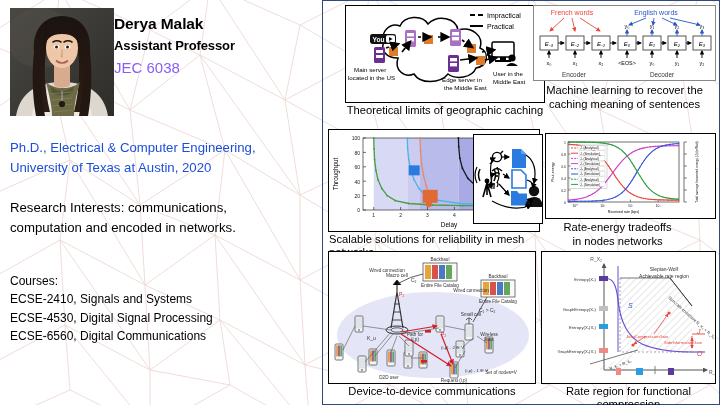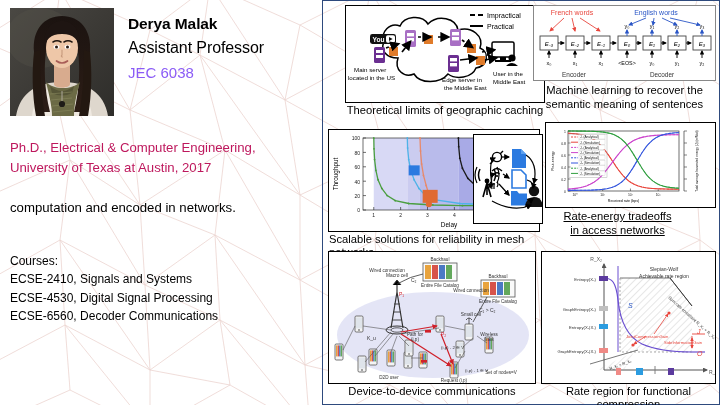--- a/index.html
+++ b/index.html
@@ -11,26 +11,26 @@
   }
   
   #bg-pattern{position:absolute;left:0;top:0;width:720px;height:405px;z-index:0;pointer-events:none;}
   #page{position:absolute;left:0;top:0;width:720px;height:405px;z-index:2;display:flex;}
 
   
   .left-col{width:322px;height:405px;position:relative;box-sizing:border-box;}
   .header-row{display:flex;align-items:flex-start;padding:8px 0 0 10px;}
   .photo{width:104px;height:108px;flex:none;border:0;overflow:hidden;background:#3a3a38;position:relative;}
   .photo svg{display:block;}
-  .name-block{margin-left:14px;padding-top:4px;}
+  .name-block{padding-top:4px;}
   .name{font-size:15.5px;font-weight:bold;color:#000;line-height:1.55;letter-spacing:-.1px;}
-  .title{font-size:16px;font-weight:normal;color:#000;line-height:1.55;letter-spacing:-.1px;}
+  .title{font-size:13px;font-weight:bold;color:#000;line-height:1.55;letter-spacing:-.1px;}
   .office{font-size:15px;color:#8b5cf6;line-height:1.5;padding-top:1px;}
 
-  .edu{margin:22px 0 0 10px;font-size:13.2px;color:#be185d;line-height:1.52;}
+  .edu{margin:22px 0 0 10px;font-size:13.2px;color:#1d4ed8;line-height:1.52;}
   .research{margin:20px 0 0 10px;font-size:13.2px;color:#000;line-height:1.52;}
   .courses{margin:34px 0 0 10px;font-size:12px;color:#000;line-height:1.52;}
 
   
   .right-col{width:398px;height:405px;position:relative;box-sizing:border-box;
              border-left:1.5px solid #2e4a7d;border-right:1.5px solid #2e4a7d;
              border-top:1.5px solid #2e4a7d;border-bottom:1.5px solid #2e4a7d;}
   .fig{position:absolute;box-sizing:border-box;}
   .fig .frame{border:1.2px solid #000;background:#fff;box-sizing:border-box;overflow:hidden;position:relative;}
   .cap{font-size:11.2px;color:#000;text-align:center;line-height:1.18;padding-top:1px;}
@@ -128,32 +128,33 @@
       </div>
       <div class="name-block">
         <div class="name">Derya Malak</div>
         <div class="title">Assistant Professor</div>
         <div class="office">JEC 6038</div>
       </div>
     </div>
 
     <div class="edu">
       <div>Ph.D., Electrical &amp; Computer Engineering,</div>
-      <div>University of Texas at Austin, 2017</div>
+      <div>University of Texas at Austin, 2020</div>
     </div>
 
     <div class="research">
+      <div>Research Interests: communications,</div>
       <div>computation and encoded in networks.</div>
     </div>
 
     <div class="courses">
       <div>Courses:</div>
       <div>ECSE-2410, Signals and Systems</div>
       <div>ECSE-4530, Digital Signal Processing</div>
-      <div>ECSE-6560, Decoder Communications</div>
+      <div>ECSE-6560, Digital Communications</div>
     </div>
   </div>
 
   <div class="right-col">
 
     <div class="fig" style="left:22px;top:4px;width:200px;height:120px;">
       <div class="frame" style="width:200px;height:98px;">
         <svg width="200" height="98" viewBox="0 0 200 98">
 
           <path d="M52 52 C40 52 34 44 38 36 C34 26 44 16 54 20 C58 10 76 8 82 18
@@ -326,21 +327,21 @@
             <path d="M112 12 L95 19"></path>
               <path d="M120 12 L119 19"></path>
               <path d="M128 12 L143 19"></path>
               <path d="M136 12 L166 19"></path>
           </g>
           <text x="40" y="71" font-size="6.4" fill="#333" text-anchor="middle">Encoder</text>
           <text x="128" y="71" font-size="6.4" fill="#333" text-anchor="middle">Decoder</text>
         </svg>
       </div>
       <div class="cap" style="padding-top:3px;">Machine learning to recover the</div>
-      <div class="cap">semantic meaning of sentences</div>
+      <div class="cap">caching meaning of sentences</div>
     </div>
 
     <div class="fig" style="left:5px;top:128px;width:212px;height:118px;">
       <div class="frame" style="width:212px;height:103px;">
         <svg id="chart-throughput" width="212" height="103" viewBox="0 0 212 103">
             <rect x="44.75" y="8" width="33.59375" height="72" fill="#d8d9f5"></rect>
             <rect x="78.34375" y="8" width="12.631249999999994" height="72" fill="#cbccf0"></rect>
             <rect x="90.975" y="8" width="38.431250000000006" height="72" fill="#b9bbeb"></rect>
             <rect x="129.40625" y="8" width="38.96875" height="72" fill="#a8aae6"></rect>
             <rect x="34" y="8" width="172" height="72" fill="none" stroke="#333" stroke-width="0.7"></rect>
@@ -490,21 +491,21 @@
             <path d="M25 49 L35 60"></path>
             <path d="M52 20 q12 8 8 28"></path>
             <path d="M53 45 q7 2 6 8"></path>
             <path d="M53 64 q4 2 4 4"></path>
             <path d="M18 66 q22 12 39 4"></path>
           </g>
         </svg>
       </div>
     </div>
 
-    <div class="fig" style="left:222px;top:121px;width:145px;height:118px;text-decoration:underline;">
+    <div class="fig" style="left:222px;top:132px;width:145px;height:118px;">
       <div class="frame" style="width:171px;height:86px;border:1.6px solid #000;">
         <svg id="chart-rate-energy" width="171" height="86" viewBox="0 0 171 86">
             <rect x="22" y="8" width="111" height="60" fill="#fff" stroke="#333" stroke-width="0.7"></rect>
             <line x1="22" y1="68" x2="24.5" y2="68" stroke="#333" stroke-width="0.6"></line>
             <text x="20" y="69.8" font-size="3.4" text-anchor="end" fill="#222">0</text>
             <line x1="22" y1="56" x2="24.5" y2="56" stroke="#333" stroke-width="0.6"></line>
             <text x="20" y="57.8" font-size="3.4" text-anchor="end" fill="#222">0.2</text>
             <line x1="22" y1="44" x2="24.5" y2="44" stroke="#333" stroke-width="0.6"></line>
             <text x="20" y="45.8" font-size="3.4" text-anchor="end" fill="#222">0.4</text>
             <line x1="22" y1="32" x2="24.5" y2="32" stroke="#333" stroke-width="0.6"></line>
@@ -560,21 +561,21 @@
             <line x1="25" y1="45.2" x2="32" y2="45.2" stroke="#2e9e3e" stroke-width="1" stroke-dasharray="2,1.2"></line>
             <rect x="33" y="42.800000000000004" width="26" height="4.4" fill="#fff" stroke="#bbb" stroke-width="0.3"></rect>
             <text x="34" y="46.6" font-size="3.1" fill="#111">J₄ (Analytical)</text>
             <line x1="25" y1="50.4" x2="32" y2="50.4" stroke="#2e9e3e" stroke-width="1" stroke-dasharray=""></line>
             <rect x="33" y="48" width="26" height="4.4" fill="#fff" stroke="#bbb" stroke-width="0.3"></rect>
             <text x="34" y="51.8" font-size="3.1" fill="#111">J₄ (Simulation)</text>
             <rect x="23" y="11" width="38" height="43.6" fill="none" stroke="#999" stroke-width="0.4"></rect>
           </svg>
       </div>
       <div class="cap" style="padding-top:2px;">Rate-energy tradeoffs</div>
-      <div class="cap">in access networks</div>
+      <div class="cap">in nodes networks</div>
     </div>
 
     <div class="fig" style="left:5px;top:250px;width:208px;height:150px;">
       <div class="frame" style="width:208px;height:133px;">
         <svg width="208" height="133" viewBox="0 0 208 133">
           <defs>
             <marker id="arD" markerWidth="4.5" markerHeight="4.5" refX="3.8" refY="2.2" orient="auto">
                 <path d="M0,0 L4.5,2.2 L0,4.4 z" fill="#333"></path>
               </marker>
             <marker id="arRd" markerWidth="4.5" markerHeight="4.5" refX="3.8" refY="2.2" orient="auto">

